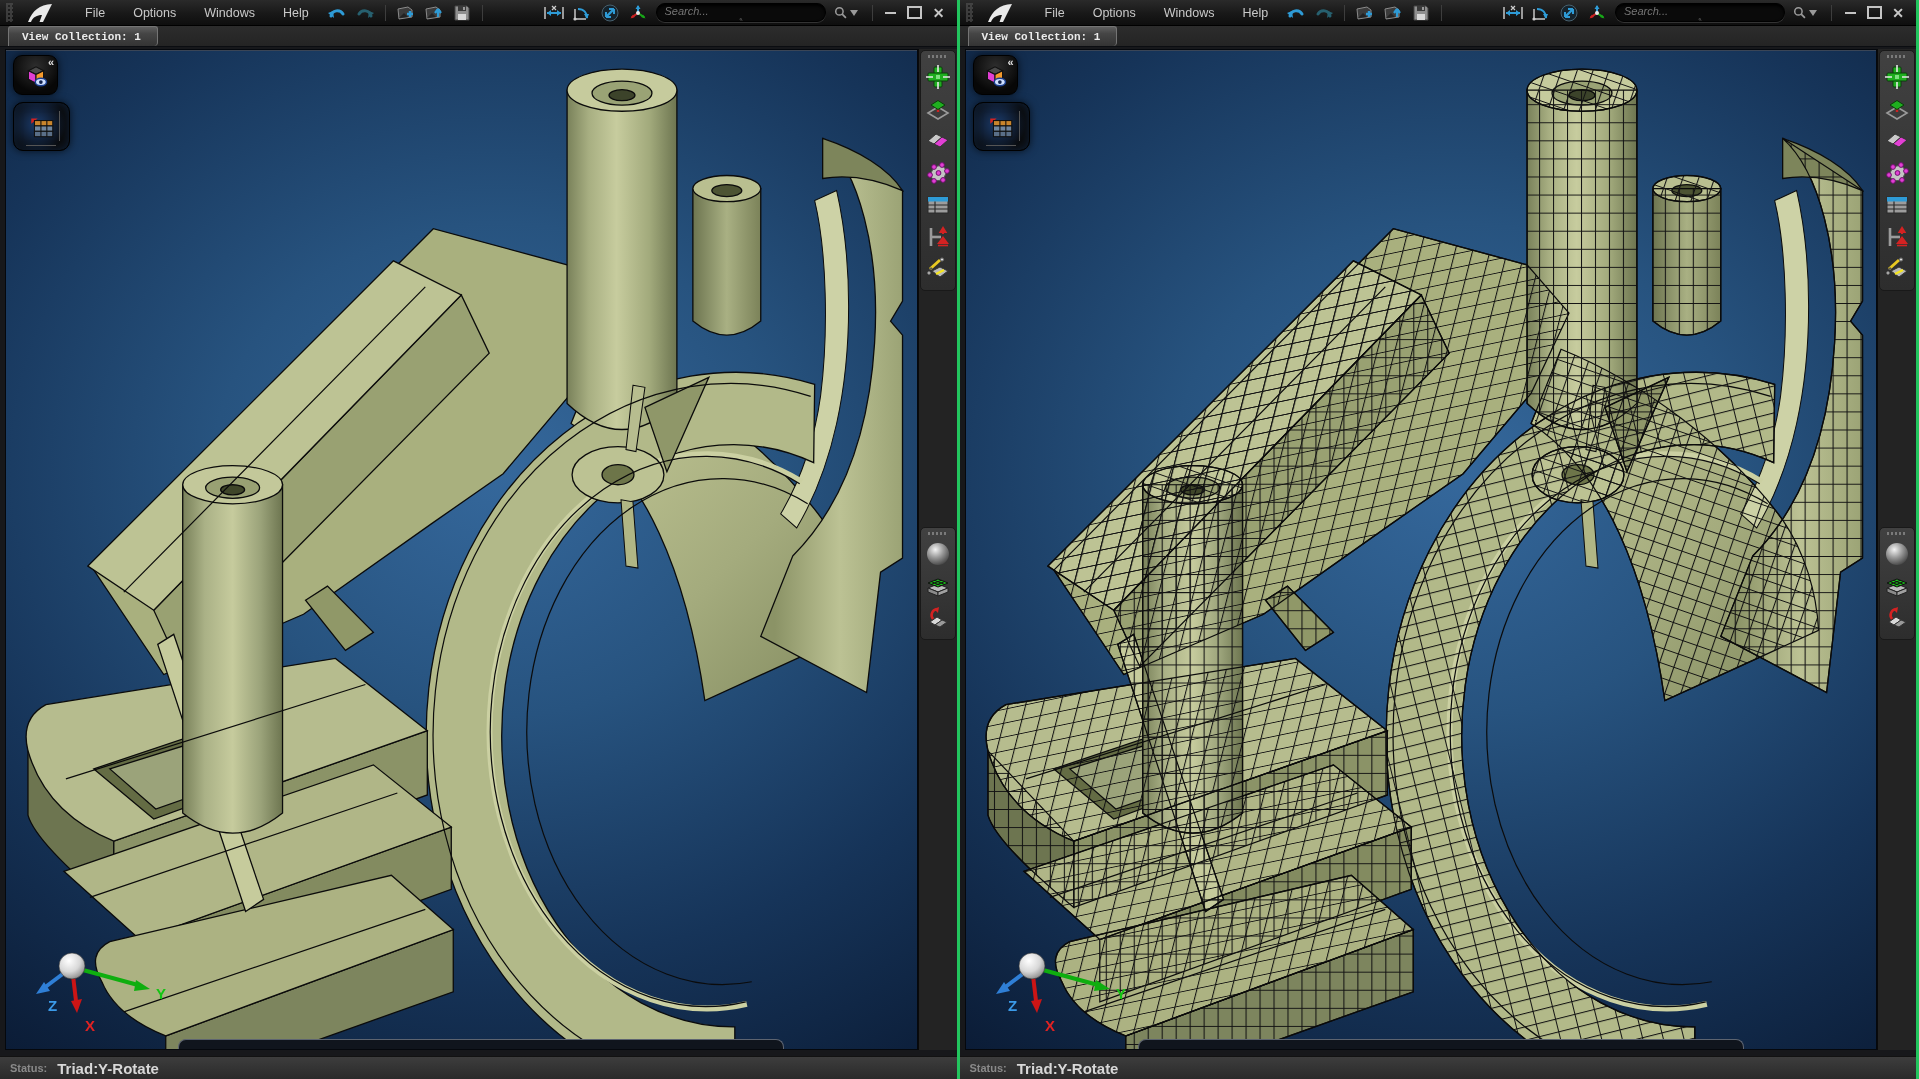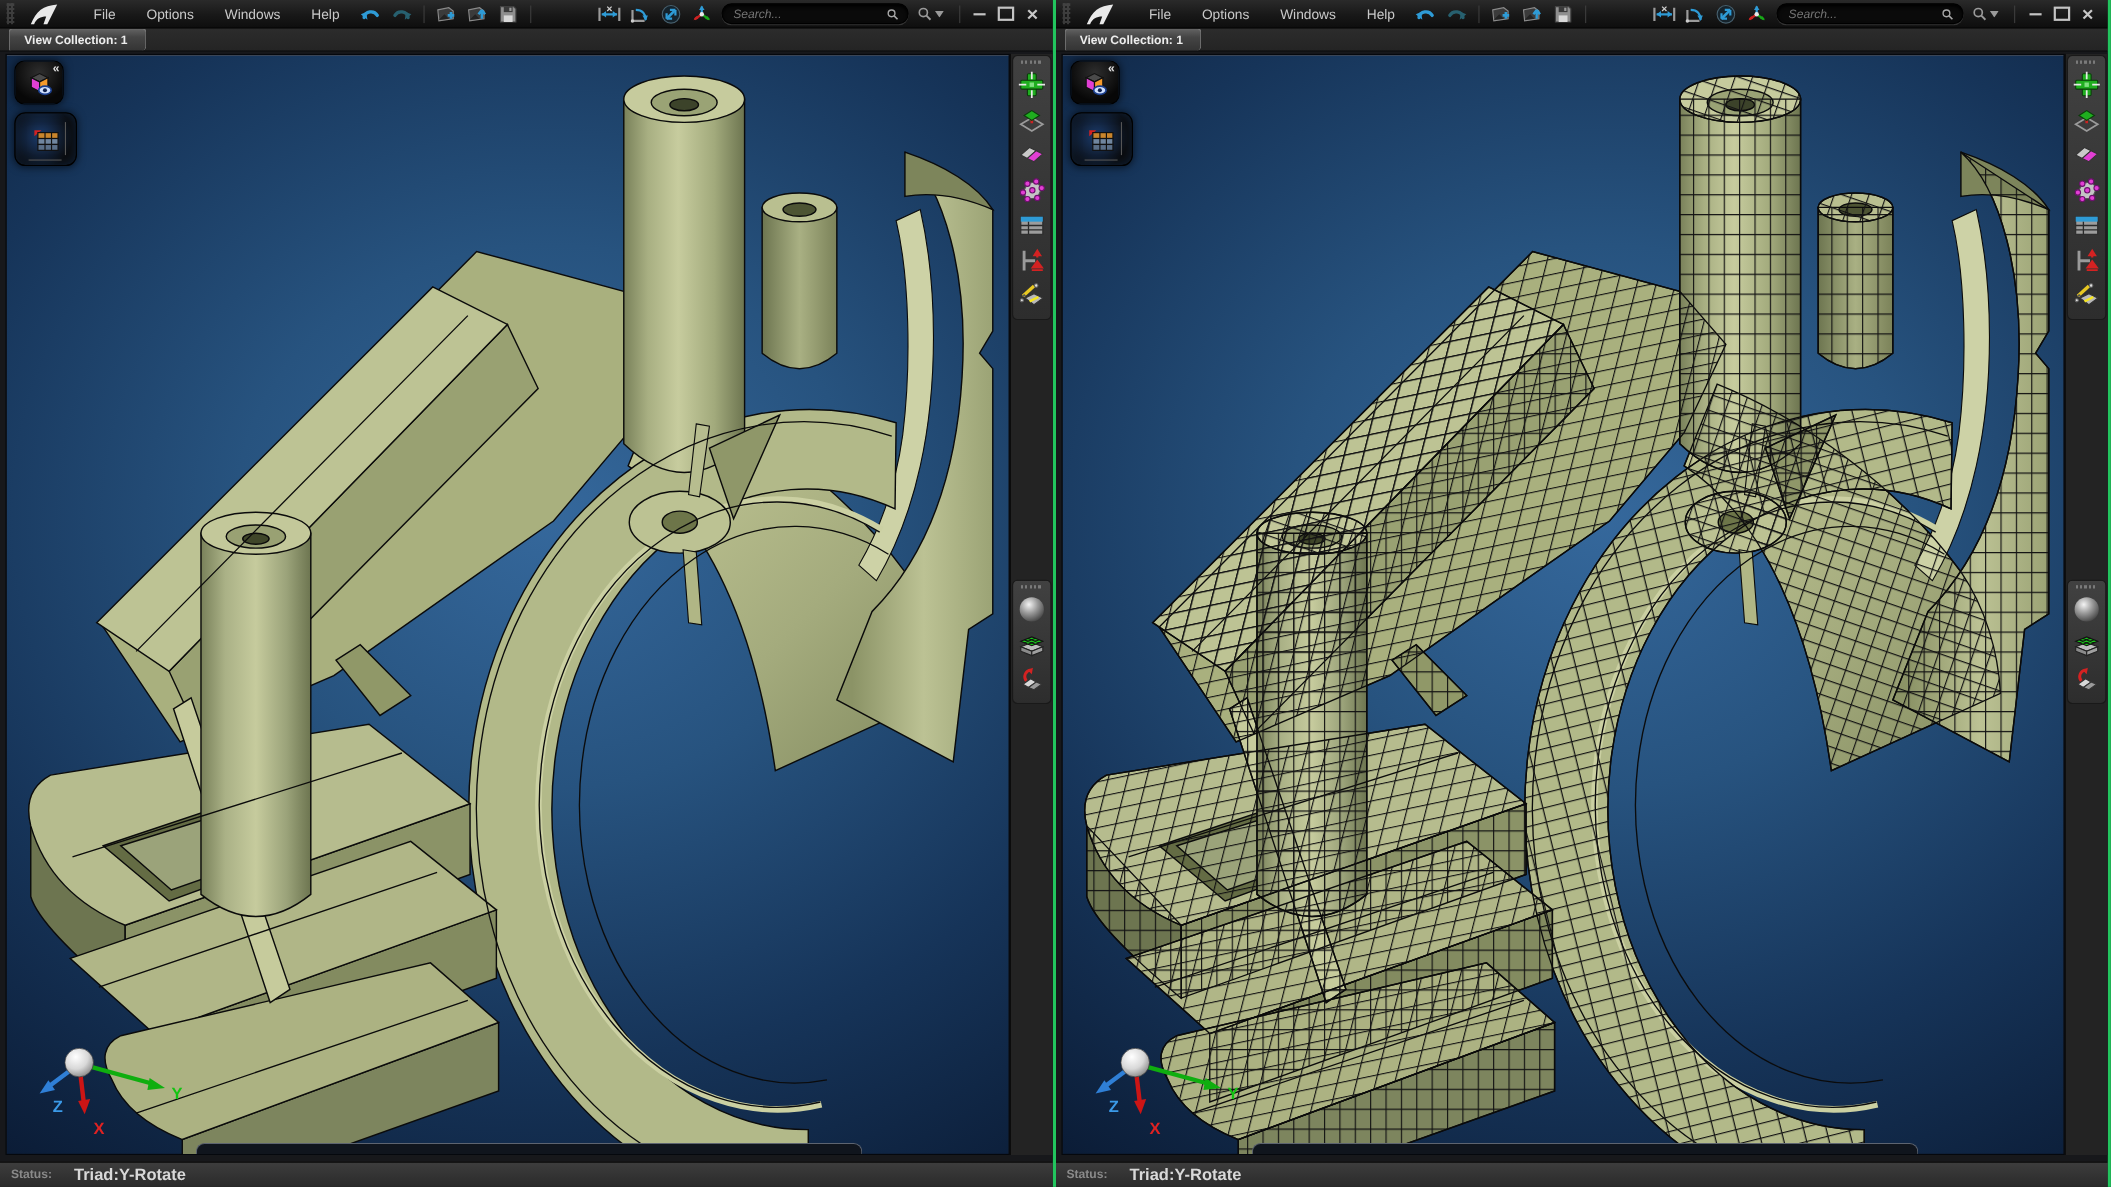--- a/index.html
+++ b/index.html
@@ -9,30 +9,30 @@
 
   
   .menubar{height:25px;background:linear-gradient(#2a2a2a,#181818 55%,#0e0e0e);display:flex;align-items:center;padding:0 6px;border-bottom:1px solid #000;}
   .grip{width:7px;height:19px;margin:0 4px 0 0;background:repeating-linear-gradient(#5a5a5a 0 2px,transparent 2px 4px),repeating-linear-gradient(90deg,#5a5a5a 0 2px,transparent 2px 4px);opacity:.55;}
   .logo{width:34px;height:22px;display:grid;place-items:center;margin:0 6px;}
   .menus{display:flex;margin-left:8px;}
   .menu-item{color:#c9c9c9;font-size:12.5px;line-height:24px;padding:0 14px;cursor:default;}
   .tb-sep{width:1px;height:16px;background:#3d3d3d;margin:0 6px;}
   .tb-btn{width:28px;height:21px;display:grid;place-items:center;border-radius:3px;}
   .spacer{flex:1;}
-  .search{width:152px;height:17px;background:#0a0a0a;border:1px solid #000;border-radius:9px;display:flex;align-items:center;padding:0 8px;box-shadow:inset 0 2px 3px #000,0 1px 0 #333;margin:0 4px;}
+  .search{width:152px;height:17px;background:#0a0a0a;border:1px solid #000;border-radius:9px;display:flex;align-items:center;padding:0 8px;box-shadow:inset 0 2px 3px #000,0 1px 0 #333;margin:0 4px;flex-direction:column;}
   .search input{background:transparent;border:none;outline:none;color:#9a9a9a;font-style:italic;font-size:11px;width:100%;font-family:"Liberation Sans",sans-serif;}
   .scope{display:flex;align-items:center;gap:3px;margin:0 8px 0 4px;}
   .wc{width:24px;height:18px;display:grid;place-items:center;}
   .wc-min{width:11px;height:2px;background:#c4c4c4;}
   .wc-max{width:11px;height:9px;border:2px solid #c4c4c4;}
   .wc-close{color:#c8c8c8;font-size:14px;font-weight:bold;line-height:10px;}
 
   
-  .tabstrip{height:20px;background:linear-gradient(#2c2c2c,#242424);display:flex;align-items:flex-start;padding-left:8px;border-bottom:1px solid #0b0d11;}
+  .tabstrip{height:20px;background:linear-gradient(#2c2c2c,#242424);display:flex;align-items:flex-start;padding-left:8px;border-bottom:1px solid #0b0d11;font-family:Liberation Mono, monospace;}
   .tab{height:19px;background:linear-gradient(#606060,#454545 35%,#343434);border:1px solid #747474;border-bottom:none;border-radius:3px 3px 4px 0;color:#ececec;font-size:11px;font-weight:bold;display:flex;align-items:center;padding:0 16px 0 13px;}
 
   
   .main{flex:1;display:flex;background:#17181b;padding:2px 0 6px 5px;min-height:0;}
   .viewport{flex:1;position:relative;overflow:hidden;border:1px solid #05080d;box-shadow:inset 0 1px 0 #3a4556;background:radial-gradient(120% 95% at 54% 42%,#35689c 0%,#27537f 26%,#163459 52%,#0b1c36 76%,#060d1b 100%);}
   .model-svg{position:absolute;inset:0;width:100%;height:100%;}
   .model-solid .mesh-overlay{display:none;}
 
   
   .float-btns{position:absolute;top:5px;left:7px;display:flex;flex-direction:column;gap:7px;z-index:5;}
@@ -49,21 +49,21 @@
   .triad{position:absolute;left:24px;bottom:10px;}
 
   
   .side-toolbar{width:38px;background:#232323;display:flex;flex-direction:column;align-items:center;padding-top:1px;border-left:1px solid #0a0a0a;}
   .tool-group{width:34px;background:linear-gradient(#414141,#2d2d2d);border:1px solid #191919;border-radius:5px;display:flex;flex-direction:column;align-items:center;padding:2px 0 5px;}
   .grip-dots{width:20px;height:3px;margin:2px 0 3px;background:repeating-linear-gradient(90deg,#7a7a7a 0 2px,transparent 2px 4px);}
   .ticon{width:26px;height:26px;display:grid;place-items:center;margin:3px 0;}
   .tool-group.g2{margin-top:236px;}
 
   
-  .statusbar{height:22px;background:linear-gradient(#3d3d3d,#2a2a2a);border-top:1px solid #121212;display:flex;align-items:center;padding-left:10px;gap:20px;}
+  .statusbar{height:22px;background:linear-gradient(#3d3d3d,#2a2a2a);border-top:1px solid #121212;display:flex;align-items:center;padding-left:10px;gap:10px;}
   .status-label{color:#8a8a8a;font-size:11px;font-weight:bold;}
   .status-value{color:#d8d8d8;font-size:15px;font-weight:bold;}
 </style>
 </head>
 <body>
 
 <svg width="0" height="0" style="position:absolute" aria-hidden="true">
   <defs>
     <linearGradient id="gCyl1" gradientUnits="userSpaceOnUse" x1="562" y1="0" x2="672" y2="0">
       <stop offset="0" stop-color="#79815a"></stop>

